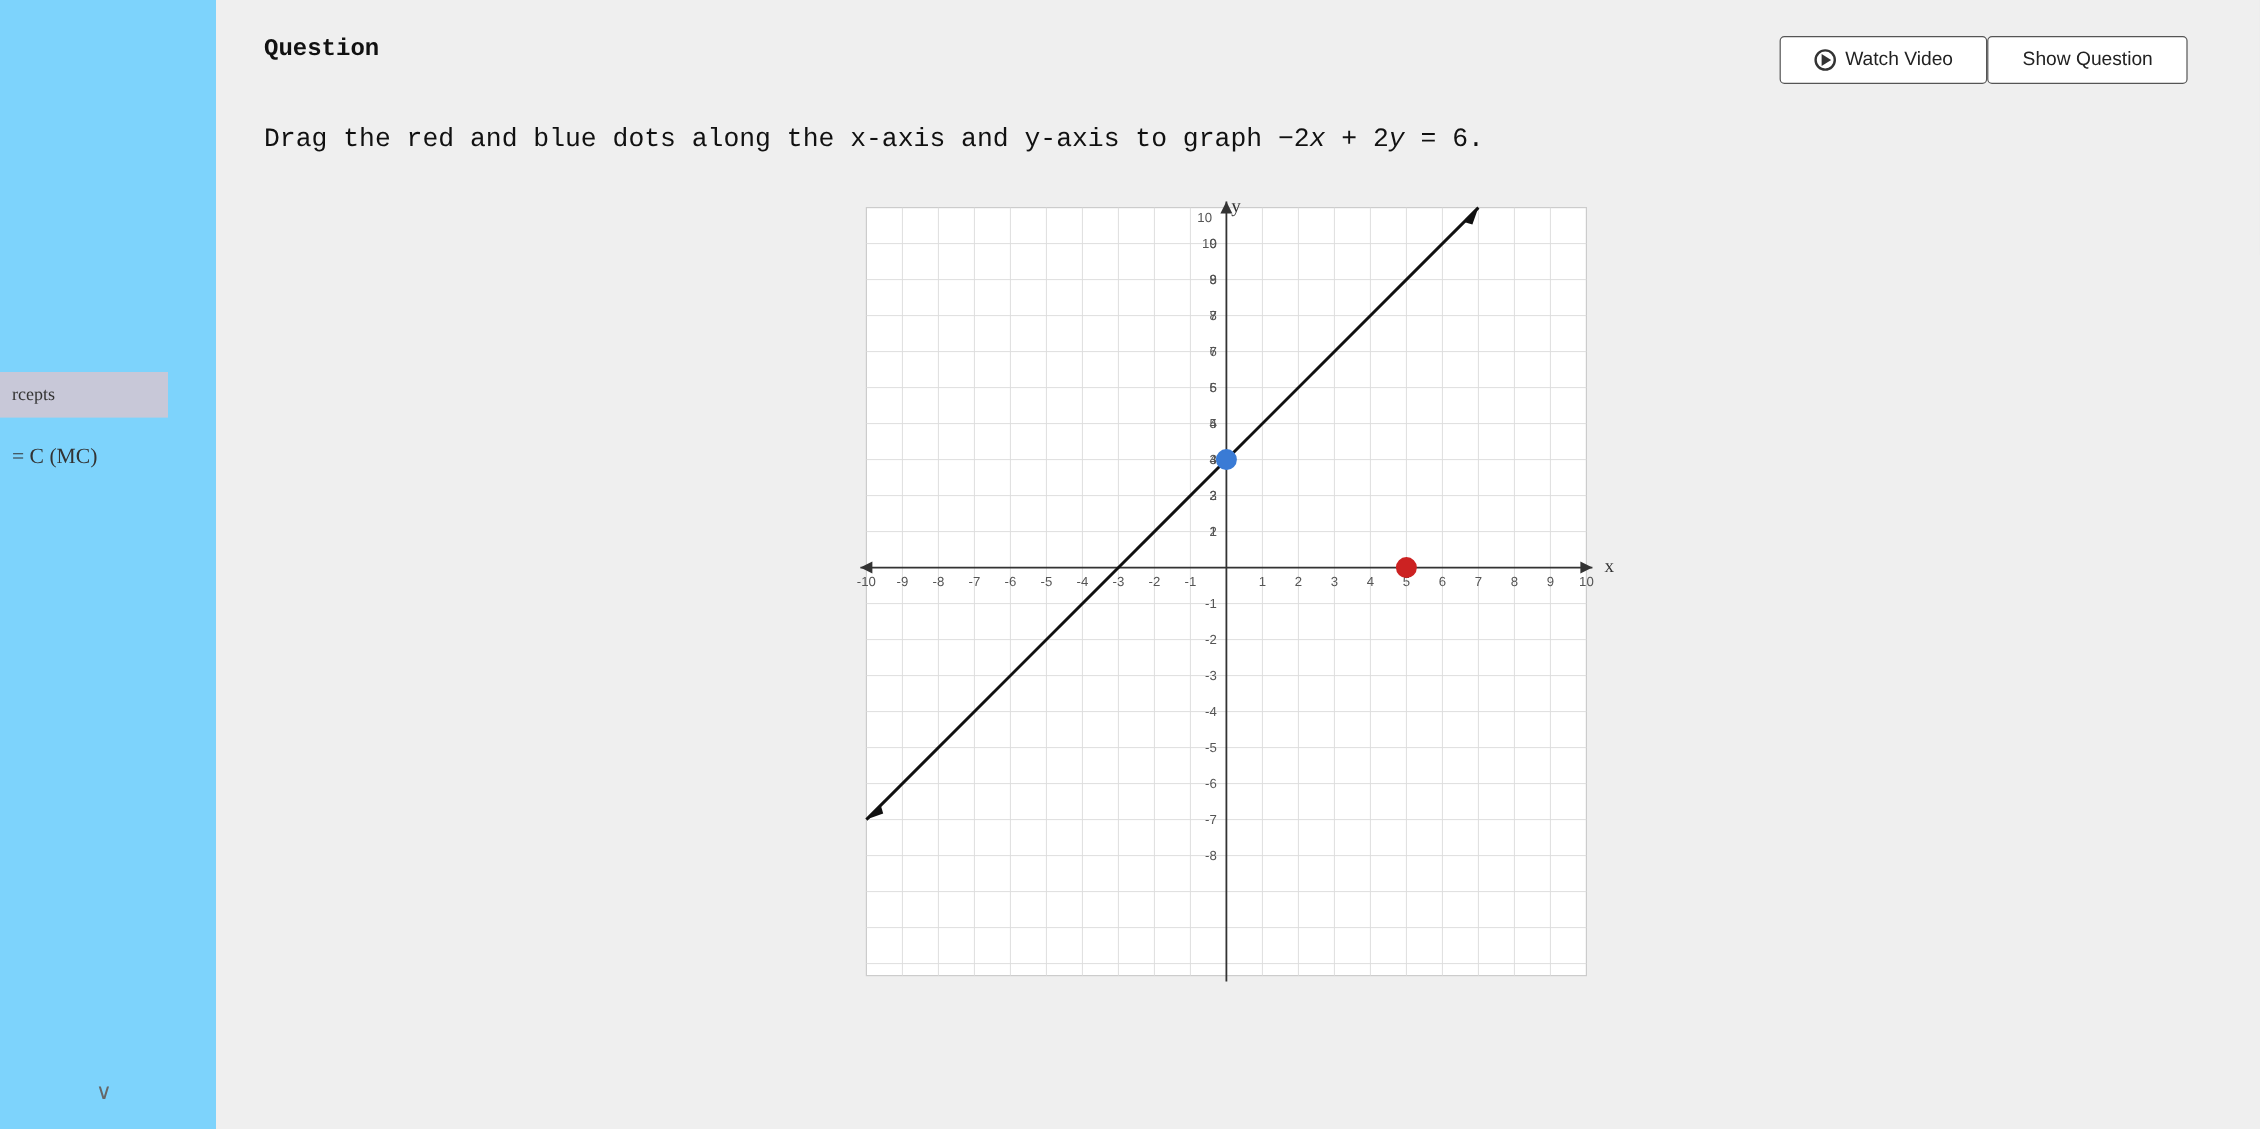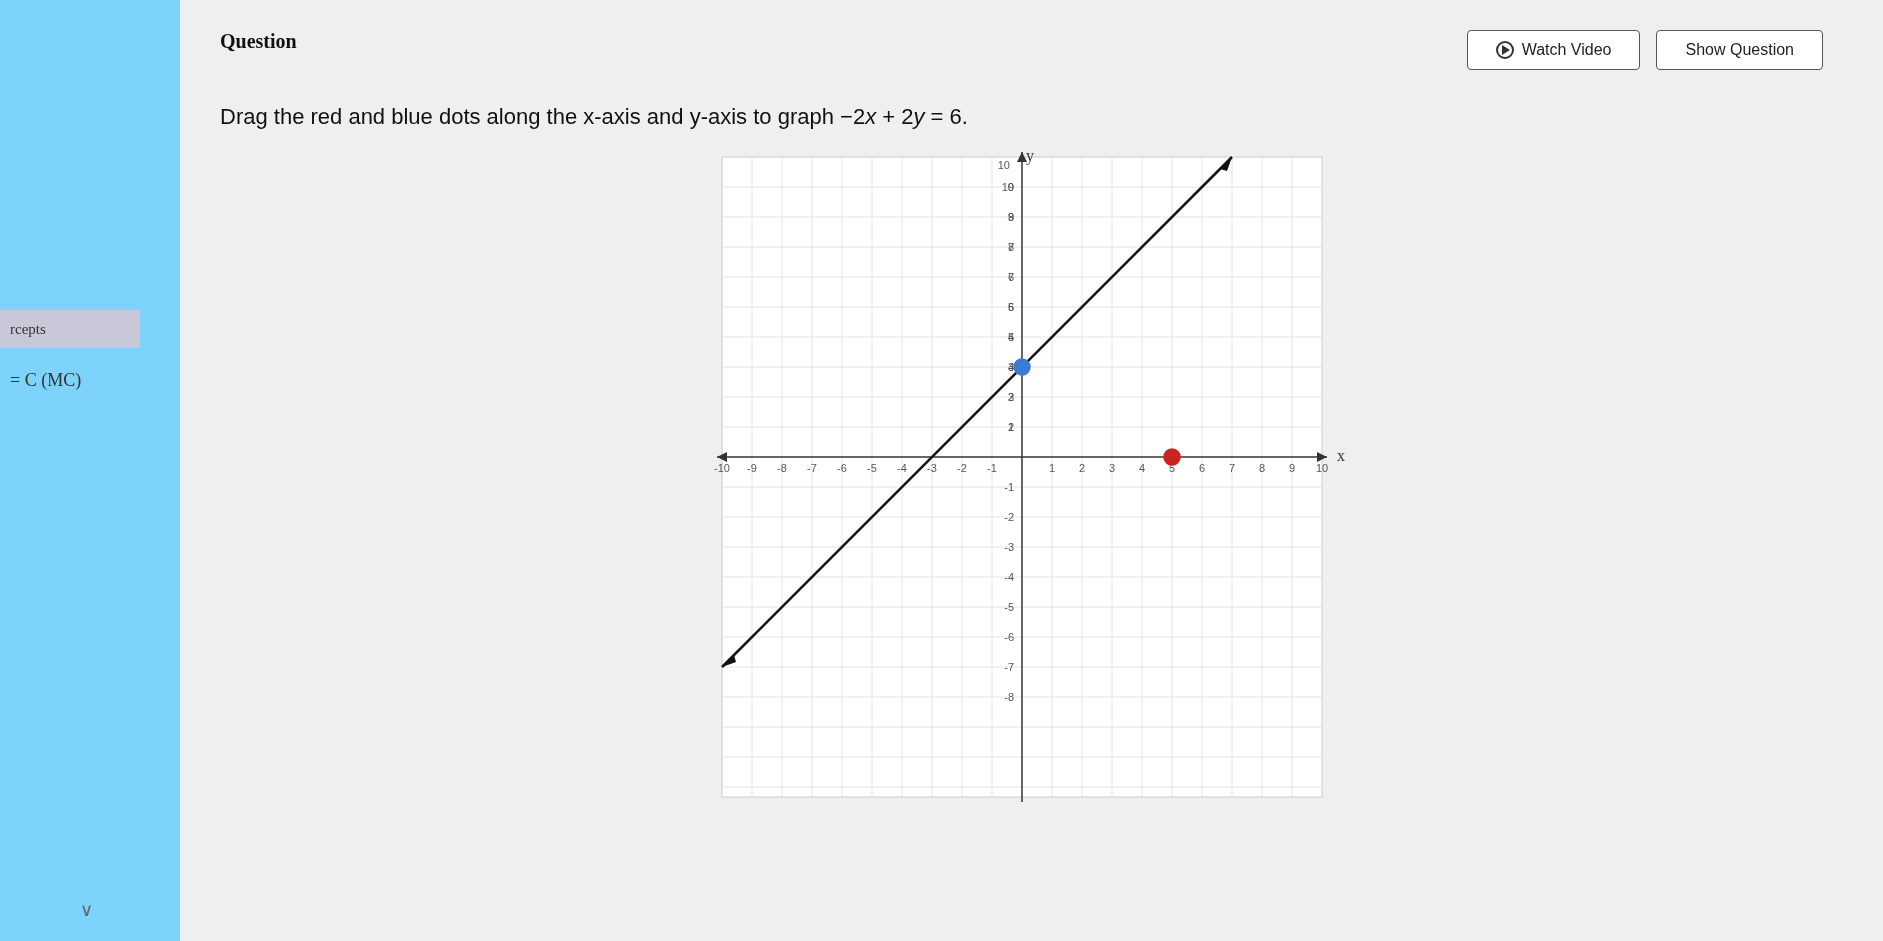--- a/index.html
+++ b/index.html
@@ -55,25 +55,24 @@
     .header-row {
       display: flex;
       justify-content: space-between;
       align-items: flex-start;
       margin-bottom: 30px;
     }
     .question-label {
       font-size: 20px;
       font-weight: bold;
       color: #111;
-      font-family: Liberation Serif, serif;
+      font-family: Liberation Mono, monospace;
     }
     .header-buttons {
       display: flex;
-      gap: 16px;
     }
     .btn-watch, .btn-examples {
       border: 1.5px solid #555;
       background: white;
       padding: 10px 28px;
       font-size: 16px;
       cursor: pointer;
       border-radius: 4px;
       font-family: Arial, sans-serif;
       color: #222;
@@ -96,22 +95,22 @@
       width: 0;
       height: 0;
       border-top: 5px solid transparent;
       border-bottom: 5px solid transparent;
       border-left: 8px solid #333;
       margin-left: 2px;
     }
     .question-text {
       font-size: 22px;
       color: #111;
-      margin-bottom: 14px;
-      font-family: Liberation Sans, sans-serif;
+      margin-bottom: 30px;
+      font-family: Liberation Mono, monospace;
       line-height: 1.5;
     }
     .graph-container {
       display: flex;
       justify-content: center;
       align-items: flex-start;
       margin-top: 10px;
     }
     .graph-wrap {
       position: relative;

